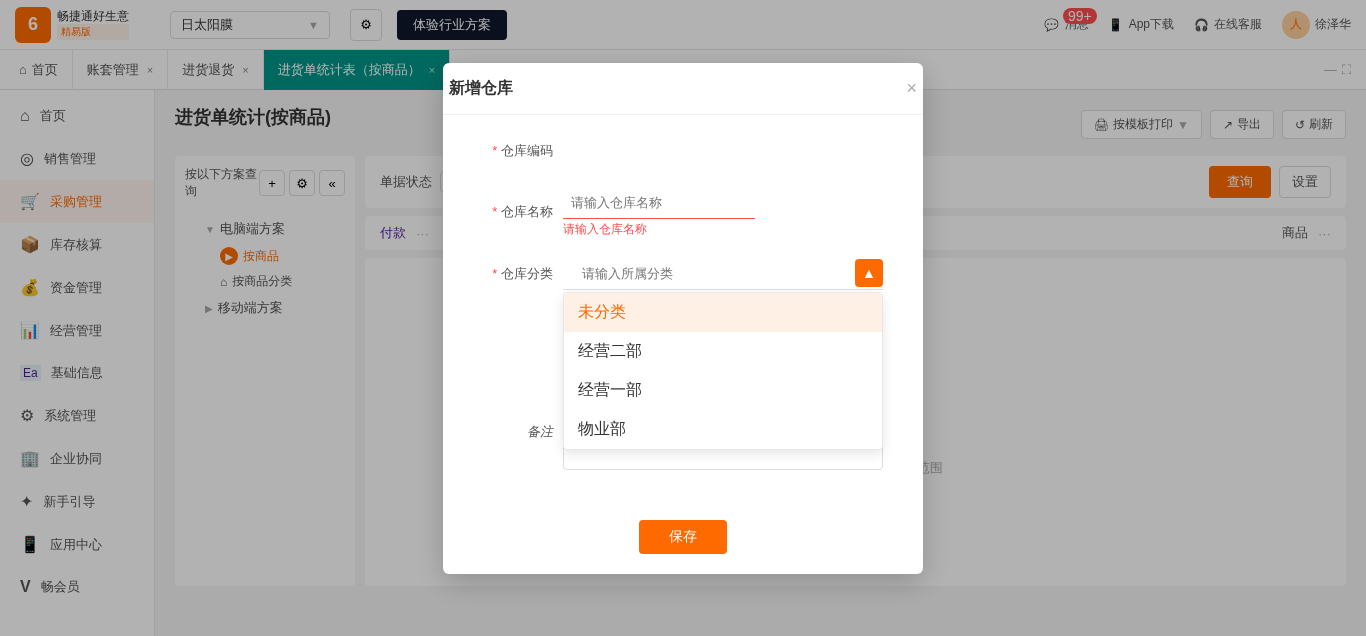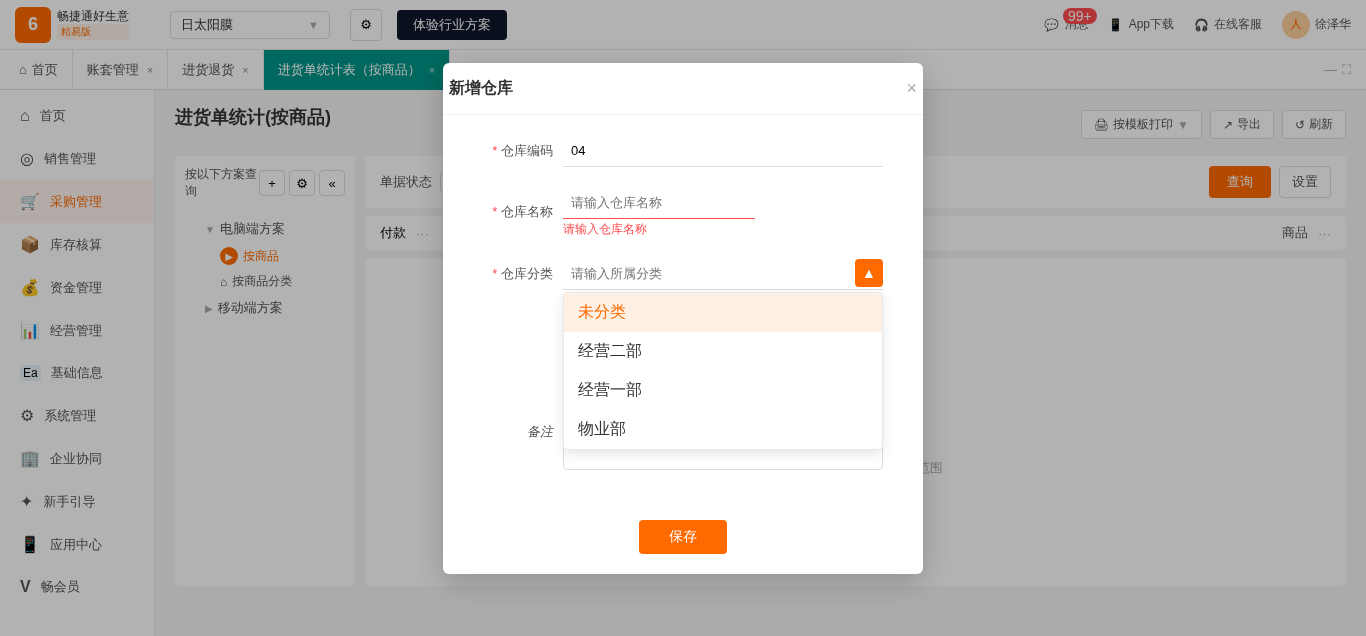--- a/index.html
+++ b/index.html
@@ -147,21 +147,21 @@
     .form-control.error-border { border-bottom-color: #ff4d4f; }
     .error-msg { color: #ff4d4f; font-size: 12px; margin-top: 2px; }
 
     .category-wrapper { flex: 1; position: relative; }
     .category-input-row {
       display: flex; align-items: center;
       border-bottom: 1px solid #ddd; height: 32px;
     }
     .category-input {
       flex: 1; border: none; padding: 0 8px; font-size: 13px; outline: none;
-      background: transparent; color: #aaa;
+      background: transparent; color: #aaa; margin-left: 11px;
     }
     .category-arrow {
       width: 28px; height: 28px; background: #ff6a00; border-radius: 4px;
       display: flex; align-items: center; justify-content: center; cursor: pointer;
       color: #fff; font-size: 14px;
     }
 
     
     .category-dropdown {
       position: absolute; top: 34px; left: 0; right: 0;
@@ -269,21 +269,21 @@
     </div>
     <div class="sidebar-item">
       <span class="s-icon">💰</span>
       <span>资金管理</span>
     </div>
     <div class="sidebar-item">
       <span class="s-icon">📊</span>
       <span>经营管理</span>
     </div>
     <div class="sidebar-item">
-      <span class="s-icon" style="font-size:12px; background:#e8f4f8; border-radius:1px; padding:1px 3px; color:#000000;">Ea</span>
+      <span class="s-icon" style="font-size:12px; background:#e8f4f8; border-radius:1px; padding:1px 3px; color:#4c1d95;">Ea</span>
       <span>基础信息</span>
     </div>
     <div class="sidebar-item">
       <span class="s-icon">⚙</span>
       <span>系统管理</span>
     </div>
     <div class="sidebar-item">
       <span class="s-icon">🏢</span>
       <span>企业协同</span>
     </div>
@@ -373,21 +373,21 @@
               <span style="color:#555; font-size:13px;">商品</span>
               <span style="color:#aaa;">···</span>
             </div>
             <div style="margin-left:auto; display:flex; gap:8px;">
               <button class="orange-btn">查询</button>
               <button class="white-outline-btn">设置</button>
             </div>
           </div>
 
           <div style="background:#fff; border-radius:4px; padding:8px 15px; display:flex; align-items:center; gap:10px;">
-            <span style="color:#000000; font-size:13px;">付款</span>
+            <span style="color:#4c1d95; font-size:13px;">付款</span>
             <span style="color:#aaa;">···</span>
             <span style="color:#555; font-size:13px; margin-left:auto;">商品</span>
             <span style="color:#aaa;">···</span>
           </div>
 
           <div style="flex:1; background:#fff; border-radius:4px; display:flex; flex-direction:column; align-items:center; justify-content:center; color:#ccc;">
             <div style="font-size:50px; margin-bottom:10px;">📋</div>
             <div style="font-size:13px; color:#aaa; margin-bottom:5px;">
               <span style="color:#ff6a00;">●</span>
               <span>请选择查询方案</span>
@@ -407,21 +407,20 @@
 <div class="overlay">
   <div class="modal">
     <div class="modal-header">
       <span class="modal-title">新增仓库</span>
       <span class="modal-close">×</span>
     </div>
     <div class="modal-body">
 
       <div class="form-row">
         <label class="form-label required">仓库编码</label>
-        <input class="form-control" type="text" value="04" style="">
       </div>
 
       <div class="form-row" style="flex-direction:column; padding-left:80px; position:relative;">
         <div style="display:flex; align-items:center; gap:10px; position:relative; margin-left:-80px;">
           <label class="form-label required">仓库名称</label>
           <div style="flex:1;">
             <input class="form-control error-border" type="text" style="width: 100%;" placeholder="请输入仓库名称">
             <div class="error-msg">请输入仓库名称</div>
           </div>
         </div>

